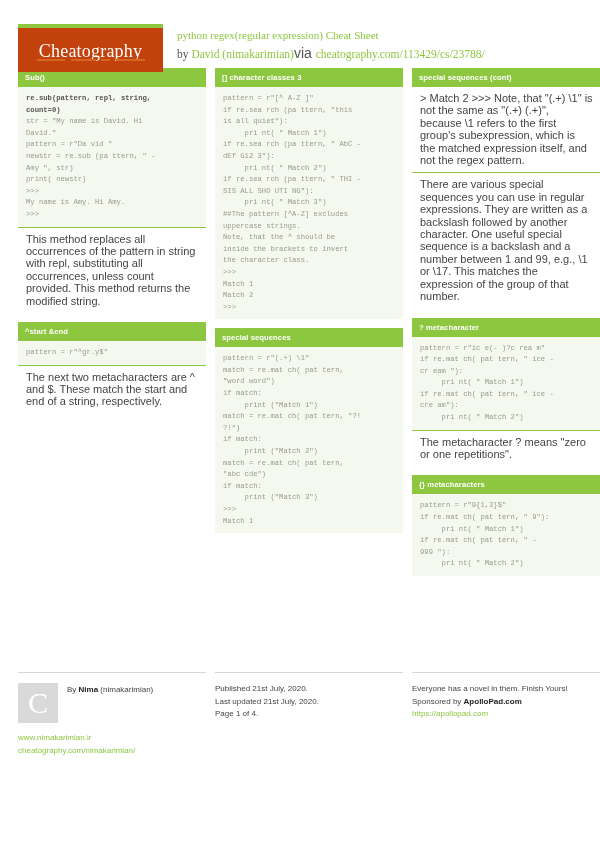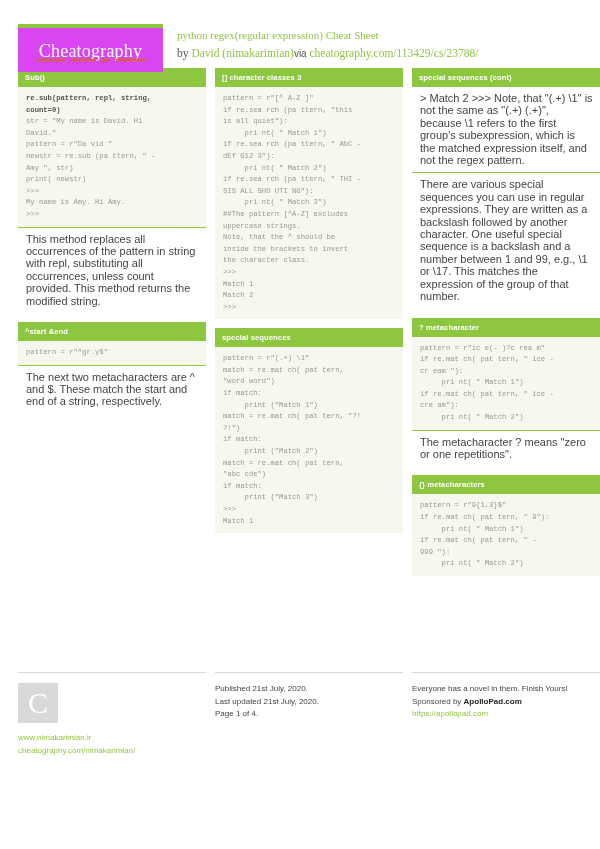--- a/index.html
+++ b/index.html
@@ -26,21 +26,21 @@
   .header {
     display: flex;
     align-items: flex-start;
     padding-top: 24px;
     height: 62px;
     box-sizing: border-box;
   }
   .logo-box {
     width: 145px;
     height: 48px;
-    background: #d946ef;
+    background: #c2410c;
     border-top: 4px solid #8dc63f;
     box-sizing: border-box;
     position: relative;
     flex: 0 0 auto;
     display: flex;
     align-items: center;
     justify-content: center;
   }
   .logo-text {
     font-family: "Liberation Serif", serif;
@@ -81,21 +81,21 @@
     margin: 0;
   }
   .sheet-byline {
     font-family: "Liberation Serif", serif;
     font-size: 11.5px;
     line-height: 15px;
     color: #555555;
     margin-top: 2px;
   }
   .sheet-byline .lnk { color: #8dc63f; }
-  .sheet-byline .via { color: #555555; font-family: "Liberation Sans", sans-serif; font-size:10px;}
+  .sheet-byline .via { color: #555555; font-family: "Liberation Sans", sans-serif; font-size:14px;}
 
   
   .columns {
     display: flex;
     gap: 9px;
     margin-top: 6px;
     align-items: flex-start;
   }
   .col { width: 188px; flex: 0 0 188px; }
 
@@ -303,20 +303,23 @@
       </div>
 
     </div>
   </div>
 
   <div class="footer">
 
     <div class="foot-col">
       <div class="foot-id">
         <div class="avatar">C</div>
+        <div class="foot-by">
+          <span>By </span><b>Nima</b><span> (nimakarimian)</span>
+        </div>
       </div>
       <div class="foot-links">
         <a class="lnkg" href="#">www.nimakarimian.ir</a>
         <a class="lnkg" href="#">cheatography.com/nimakarimian/</a>
       </div>
     </div>
 
     <div class="foot-col">
       <div>Published 21st July, 2020.</div>
       <div>Last updated 21st July, 2020.</div>

